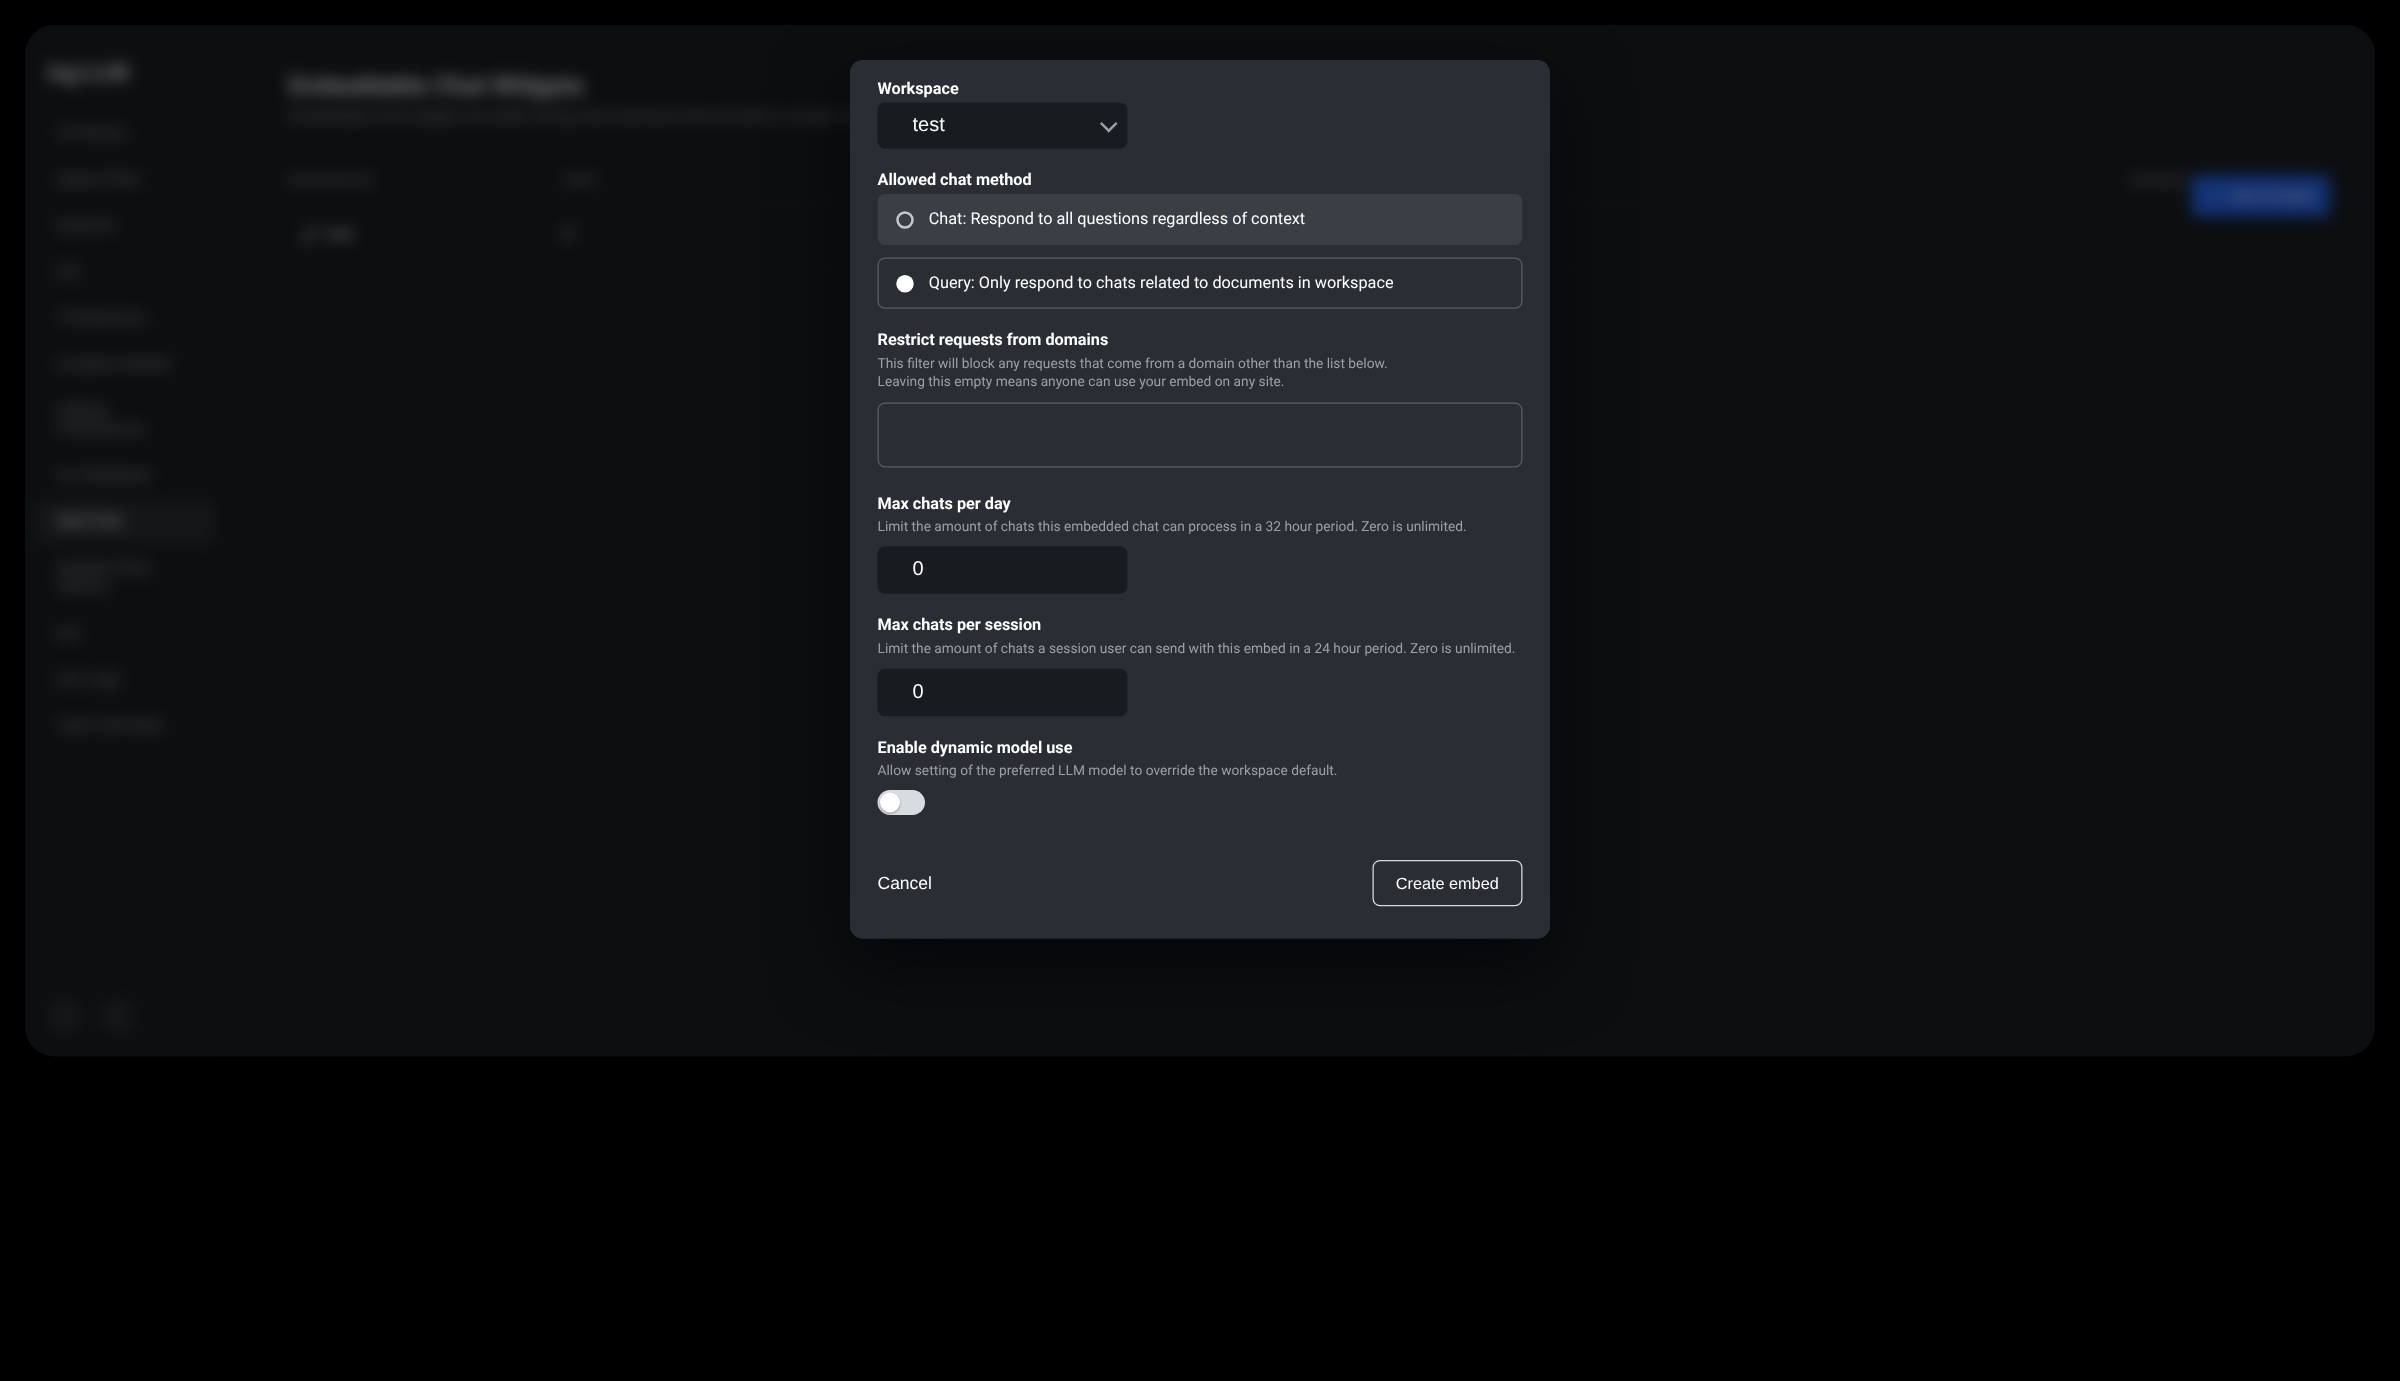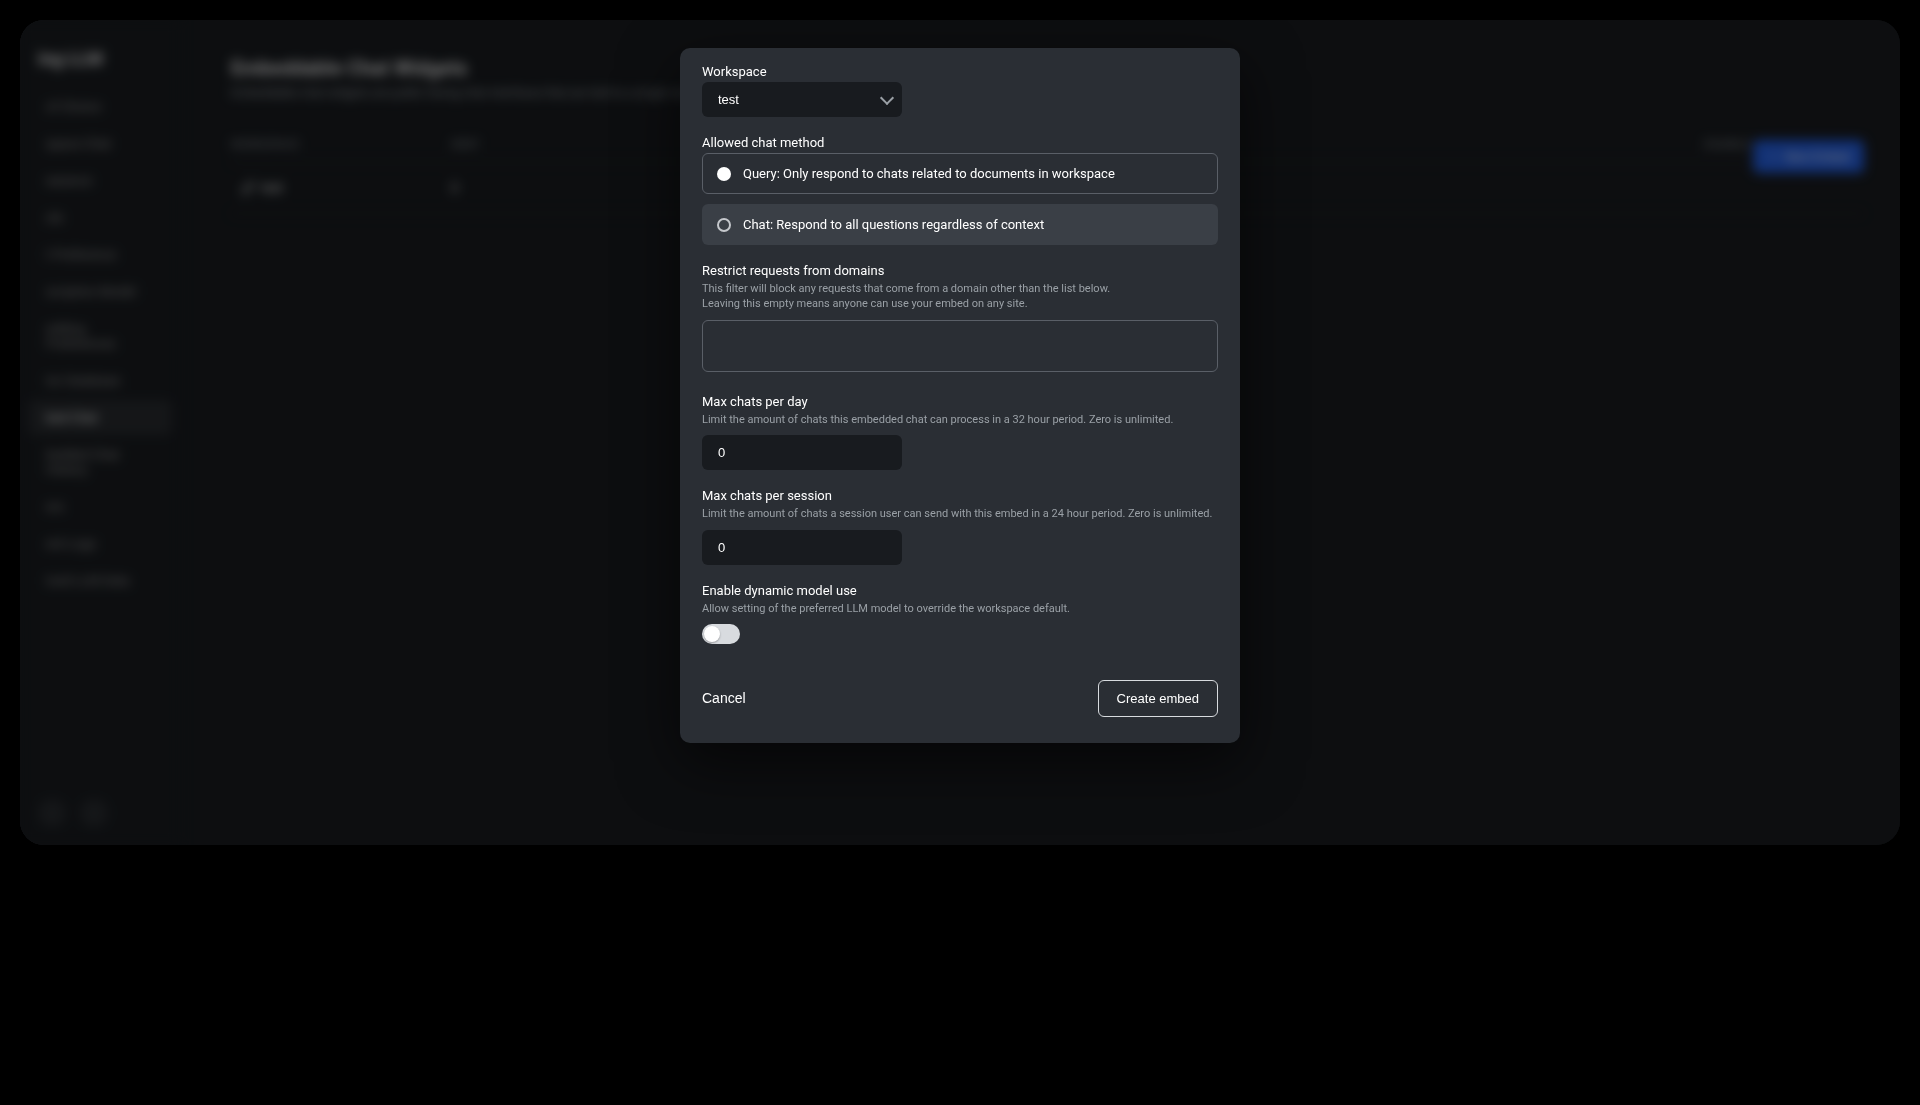--- a/index.html
+++ b/index.html
@@ -160,36 +160,36 @@
     display: flex;
   }
   .close-btn svg { width: 16px; height: 16px; stroke: #c5c8cc; stroke-width: 2; fill: none; }
 
   .modal-body {
     padding: 16px 22px 0 22px;
   }
   .group { margin-bottom: 18px; }
   .group-label {
     font-size: 13px;
-    font-weight: 400;
+    font-weight: 700;
     margin-bottom: 3px;
   }
   .group-desc {
     font-size: 11px;
     color: #9aa0a6;
     line-height: 1.4;
     margin-bottom: 8px;
   }
   .select, .numinput {
     background: #181b1f;
     border: none;
     color: #fff;
     border-radius: 6px;
-    padding: 10px 16px;
-    font-size: 13px;
+    padding: 10px 28px;
+    font-size: 16px;
     width: 200px;
     appearance: none;
     outline: none;
   }
   .select-wrap {
     position: relative;
     width: 200px;
   }
   .select-wrap::after {
     content: "";
@@ -349,27 +349,27 @@
         <div class="select-wrap">
           <select class="select">
             <option>test</option>
           </select>
         </div>
       </div>
 
       <div class="group">
         <div class="group-label">Allowed chat method</div>
 
+        <div class="radio-row">
+          <div class="radio-dot open"></div>
+          <div>Chat: Respond to all questions regardless of context</div>
+        </div>
         <div class="radio-row outlined">
           <div class="radio-dot filled"></div>
           <div>Query: Only respond to chats related to documents in workspace</div>
-        </div>
-        <div class="radio-row">
-          <div class="radio-dot open"></div>
-          <div>Chat: Respond to all questions regardless of context</div>
         </div>
       </div>
 
       <div class="group">
         <div class="group-label">Restrict requests from domains</div>
         <div class="group-desc">
           <span>This filter will block any requests that come from a domain other than the list below.</span><br>
           <span>Leaving this empty means anyone can use your embed on any site.</span>
         </div>
         <textarea class="textarea" style=""></textarea>

